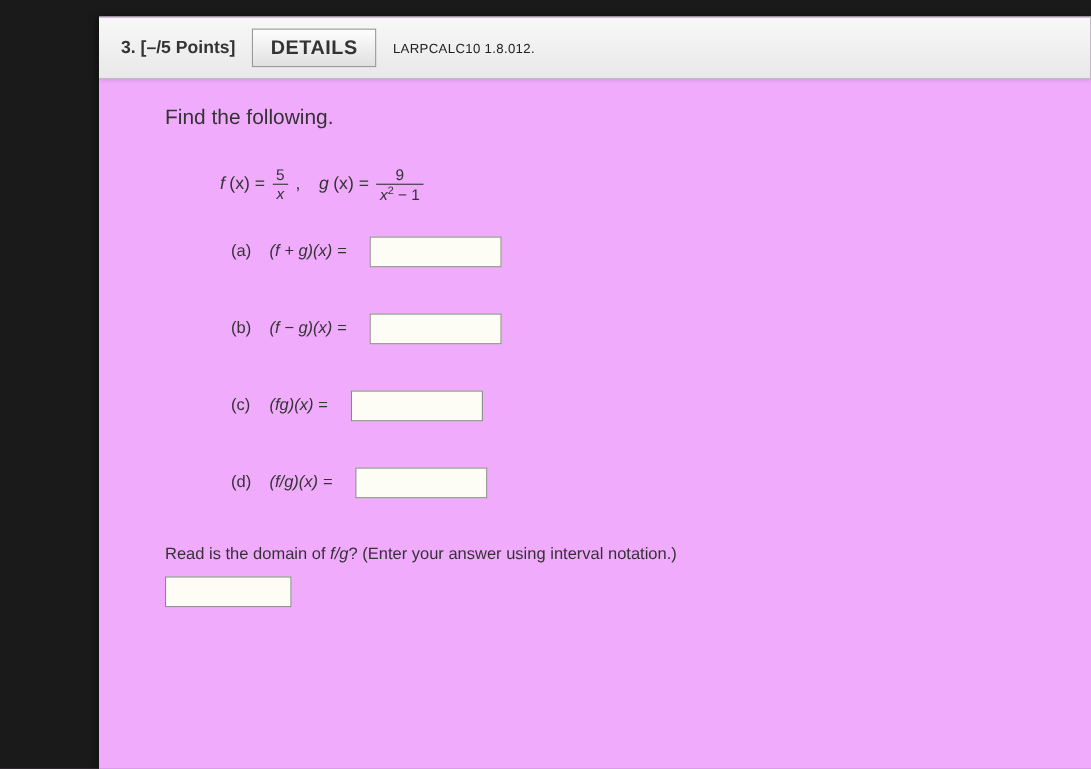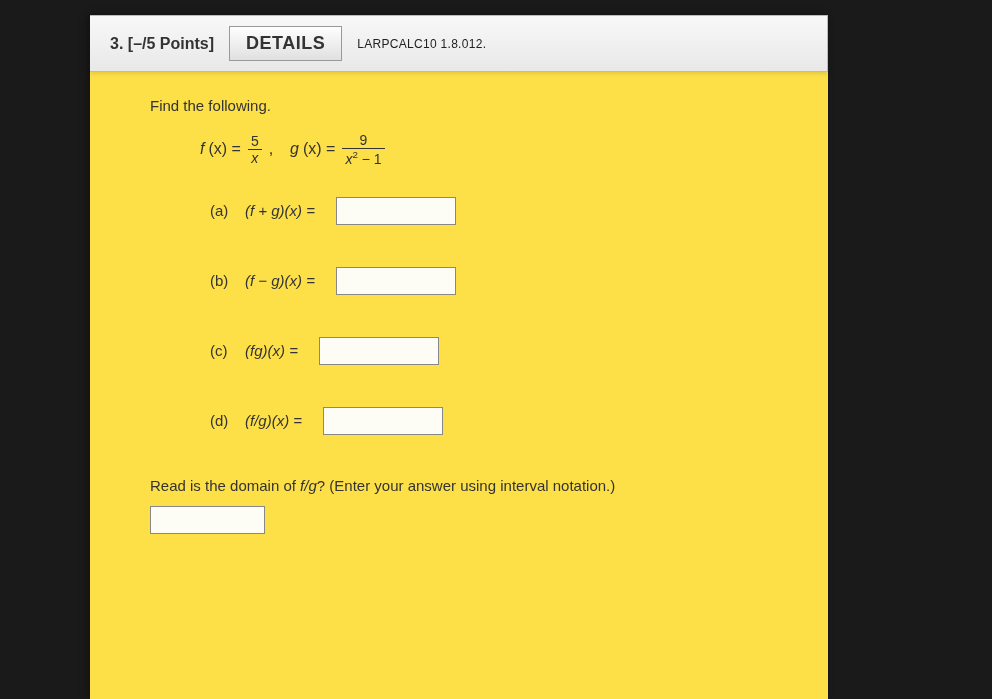--- a/index.html
+++ b/index.html
@@ -4,23 +4,23 @@
   <style>
     * { box-sizing: border-box; margin: 0; padding: 0; }
     body {
       font-family: Arial, Helvetica, sans-serif;
       background: #1a1a1a;
       width: 992px;
       height: 699px;
       overflow: hidden;
     }
     .page-wrapper {
-      background: #fde047;
+      background: #f0abfc;
       margin: 15px 0 0 90px;
-      width: 738px;
+      width: 902px;
       height: 684px;
       position: relative;
       box-shadow: -3px 0 8px rgba(0,0,0,0.3);
     }
     .question-header {
       background: linear-gradient(to bottom, #f8f8f8, #e8e8e8);
       border: 1px solid #bbb;
       border-left: none;
       padding: 10px 20px;
       display: flex;
@@ -47,22 +47,22 @@
       font-size: 12px;
       color: #222;
       font-weight: 400;
       letter-spacing: 0.3px;
     }
     .content {
       padding: 25px 50px 20px 60px;
       color: #333;
     }
     .instruction {
-      font-size: 15px;
-      margin-bottom: 18px;
+      font-size: 19px;
+      margin-bottom: 32px;
       color: #333;
     }
     .functions {
       margin-left: 50px;
       margin-bottom: 30px;
       font-size: 16px;
       display: flex;
       align-items: center;
       gap: 4px;
     }

